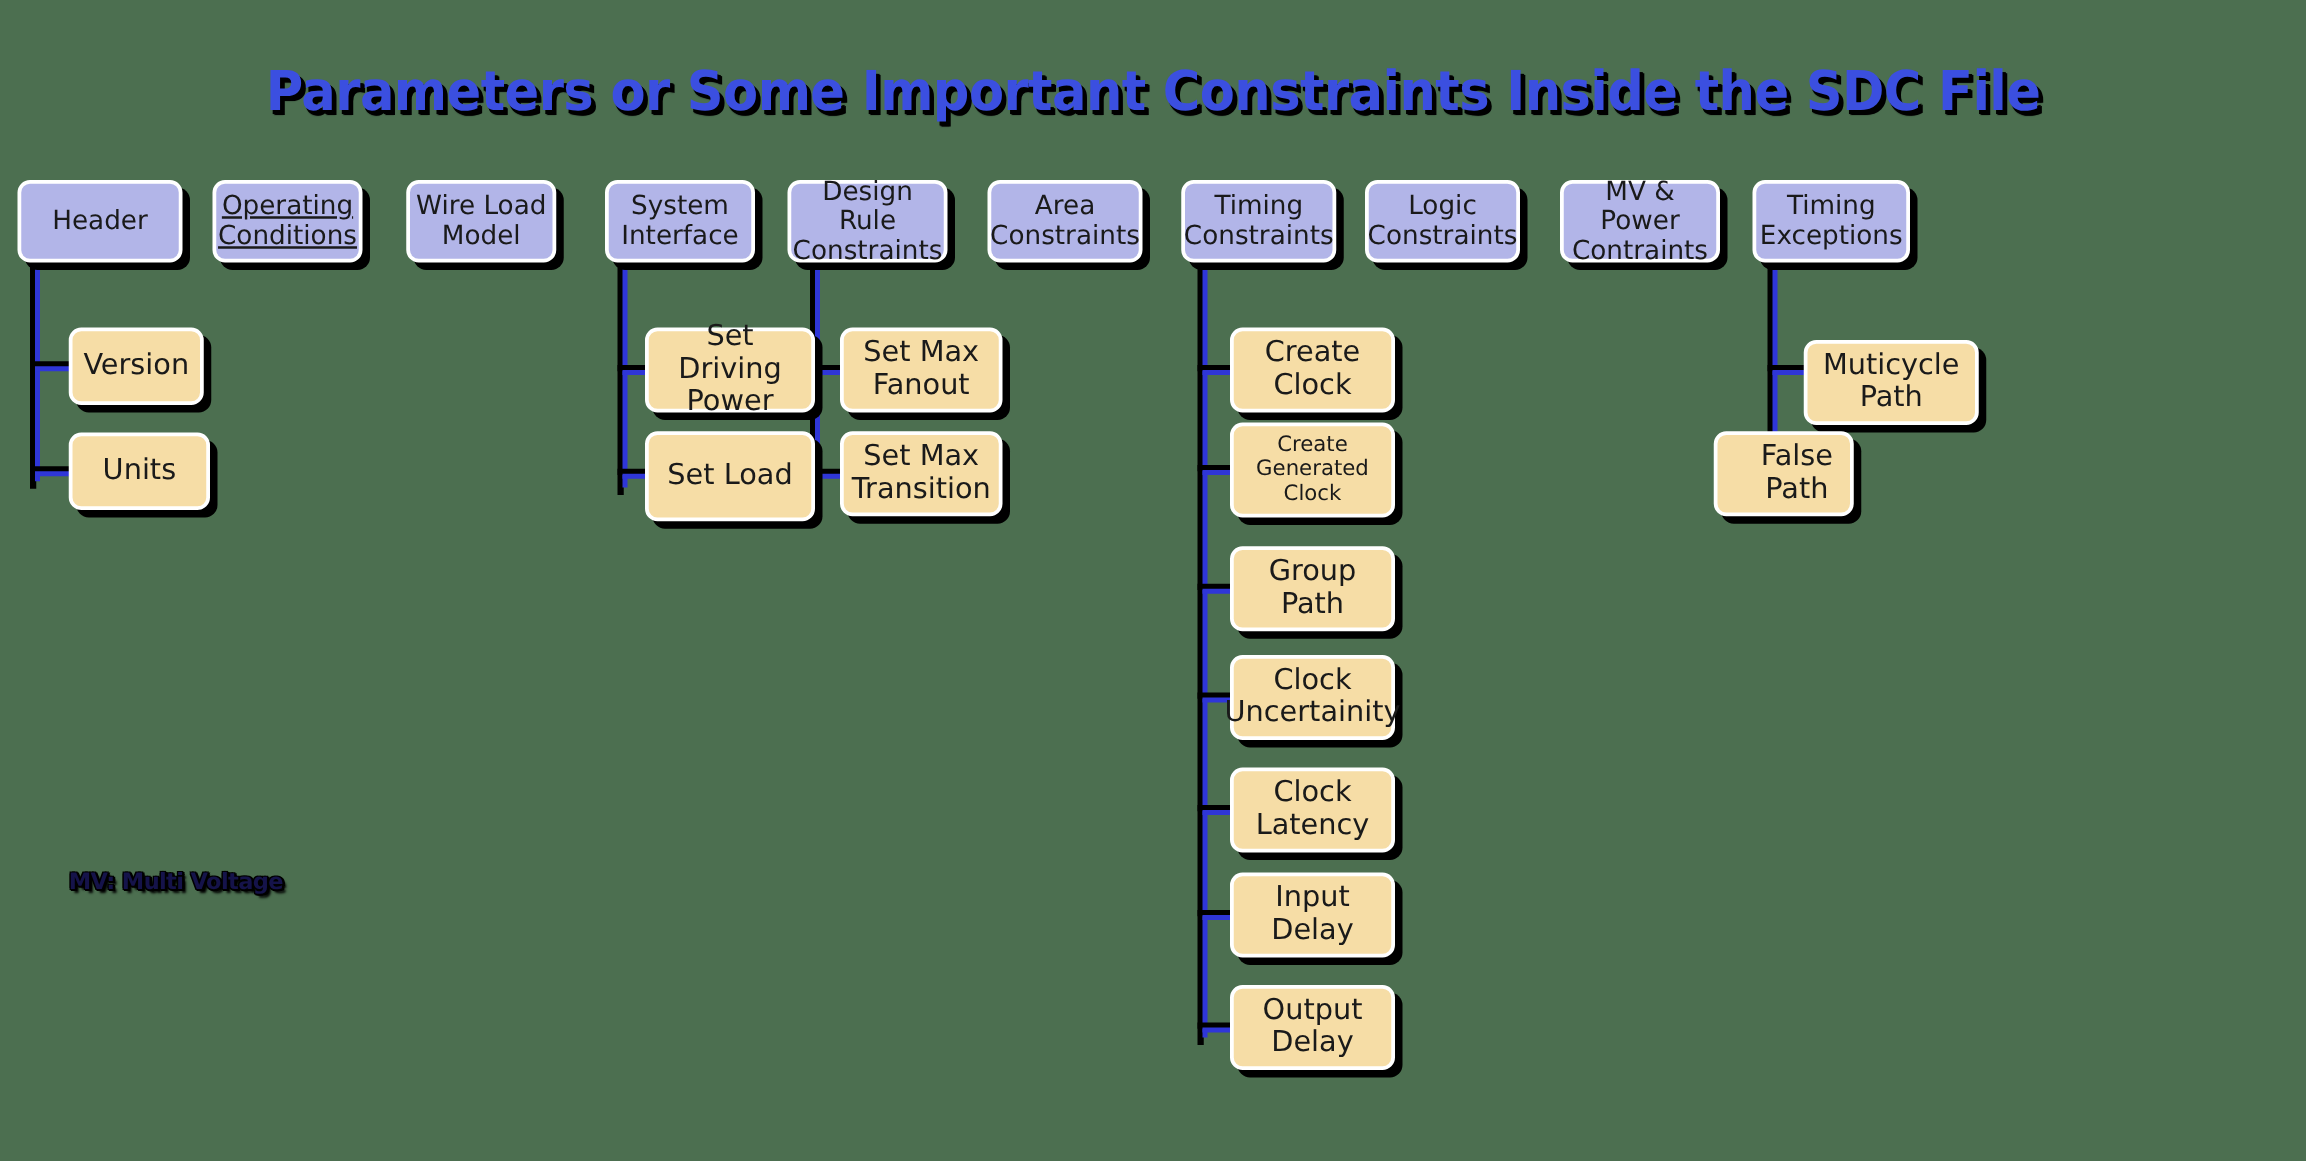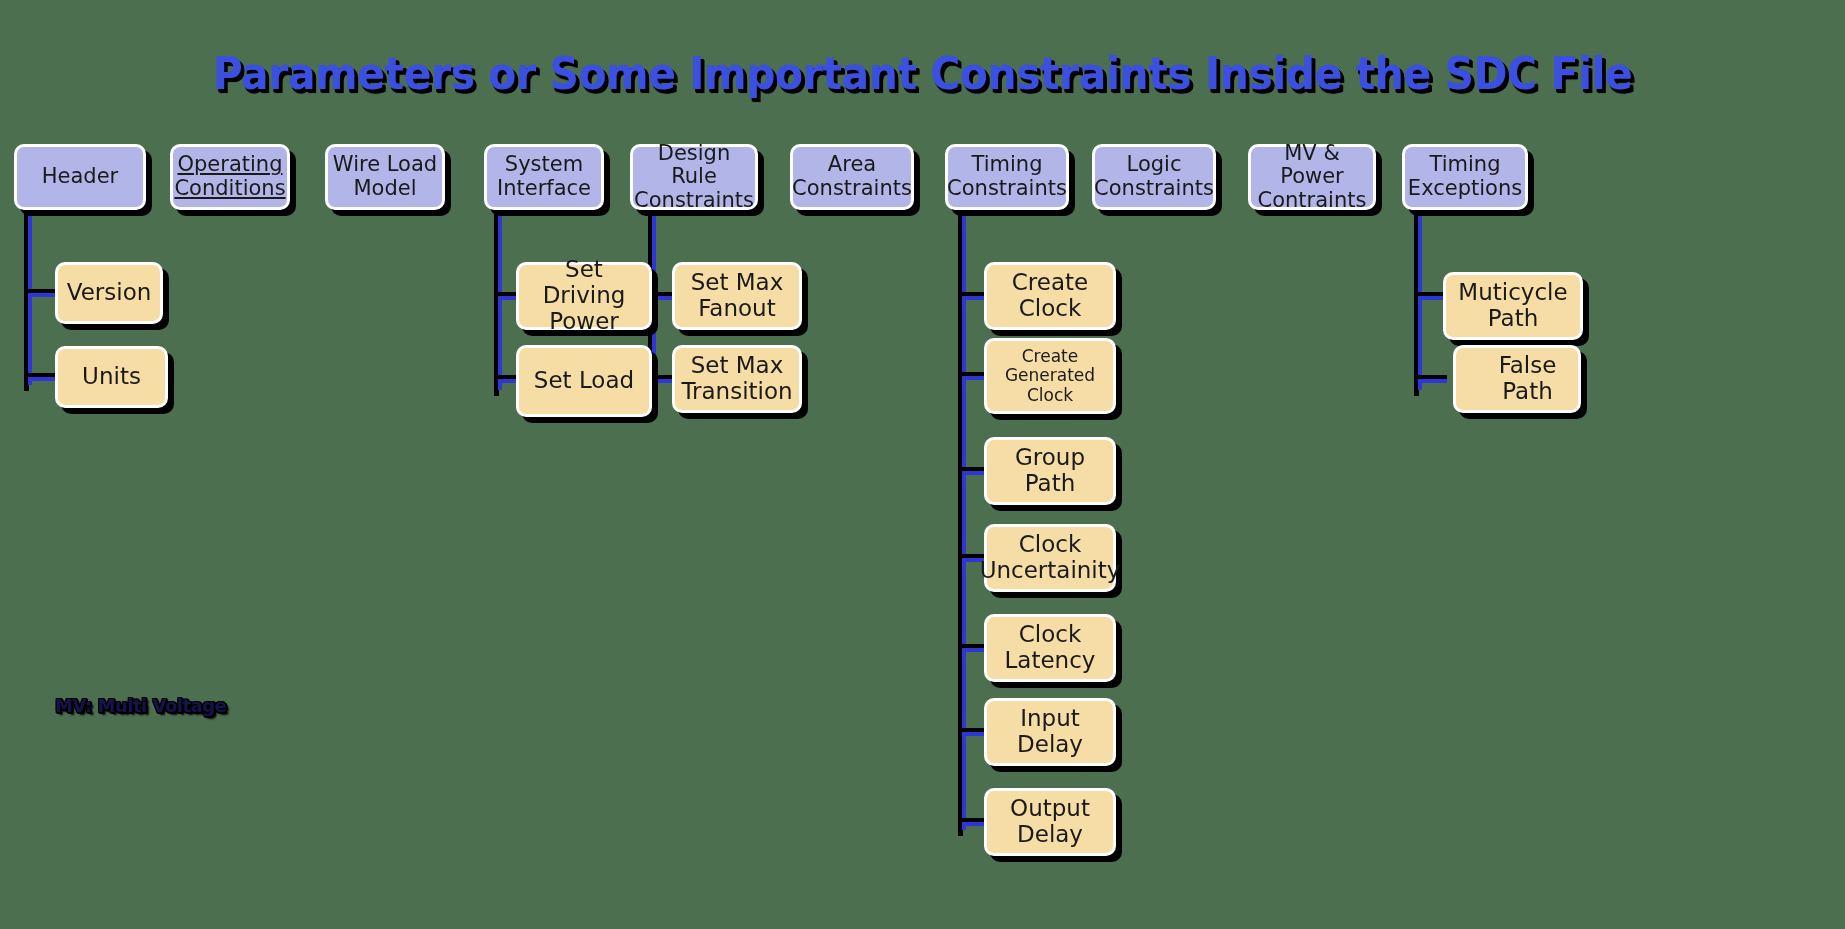--- a/index.html
+++ b/index.html
@@ -180,18 +180,18 @@
       <div class="node child" style="left: 984px; top: 748px; width: 132px; height: 68px;">Output
 Delay</div>
       <div class="node top" style="left: 1092px; top: 104px; width: 124px; height: 66px;">Logic
 Constraints</div>
       <div class="node top" style="left: 1248px; top: 104px; width: 128px; height: 66px;">MV &amp; Power
 Contraints</div>
       <div class="node top" style="left: 1402px; top: 104px; width: 126px; height: 66px;">Timing
 Exceptions</div>
       <div class="node child" style="left: 1443px; top: 232px; width: 140px; height: 68px; text-align: center;">Muticycle
 Path</div>
-      <div class="node child" style="left: 1453px; top: 305px; width: 128px; height: 68px; padding-left: 25px;">False Path</div>
+      <div class="node child" style="left: 1371px; top: 305px; width: 112px; height: 68px; padding-left: 25px;">False Path</div>
     </div>
 
   <div class="legend" style="left:55px;top:655px;">MV: Multi Voltage</div>
 
 </div>
 
 </body></html>

